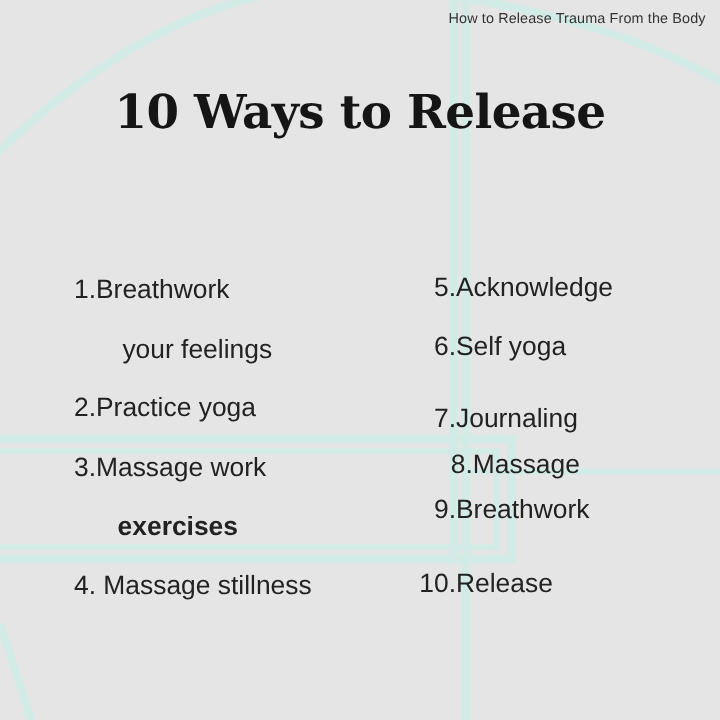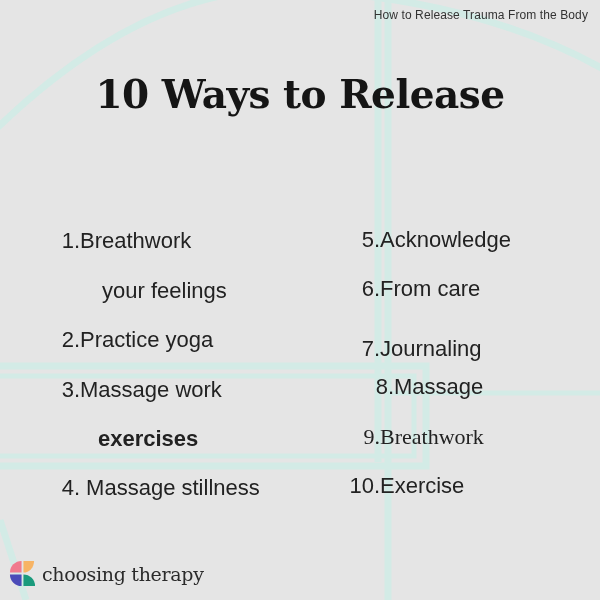--- a/index.html
+++ b/index.html
@@ -64,39 +64,30 @@
     <div class="item" style="top:475px;left:-20px;">
       <span class="num">4.</span><span> Massage stillness</span>
     </div>
   </div>
 
   <div class="list col-right" style="left:0;top:0;">
     <div class="item" style="top:227px;left:270px;">
       <span class="num">5.</span><span>Acknowledge</span>
     </div>
     <div class="item" style="top:276px;left:270px;">
-      <span class="num">6.</span><span>From care</span>
+      <span class="num">6.</span><span>Self yoga</span>
     </div>
     <div class="item" style="top:336px;left:270px;">
       <span class="num">7.</span><span>Journaling</span>
     </div>
     <div class="item" style="top:374px;left:284px;">
       <span class="num">8.</span><span>Massage</span>
     </div>
-    <div class="item" style="top:424px;left:270px;font-family:Liberation Serif, serif;">
+    <div class="item" style="top:412px;left:270px;">
       <span class="num">9.</span><span>Breathwork</span>
     </div>
     <div class="item" style="top:473px;left:270px;">
-      <span class="num">10.</span><span>Exercise</span>
+      <span class="num">10.</span><span>Release</span>
     </div>
   </div>
 
-  <div class="brand">
-    <svg width="27" height="27" viewBox="0 0 28 28">
-      <path d="M13 13 L13 1 A12 12 0 0 0 1 13 Z" fill="#f07b8e"></path>
-      <path d="M15 13 L15 1 L26 1 A11 12 0 0 1 15 13 Z" fill="#f7b465"></path>
-      <path d="M13 15 L1 15 A12 12 0 0 0 13 27 Z" fill="#4b4bb8"></path>
-      <path d="M15 15 A12 12 0 0 1 27 27 L15 27 Z" fill="#1a9a7c"></path>
-    </svg>
-    <span class="brand-name">choosing therapy</span>
-  </div>
 
 </div>
 
 </body></html>

